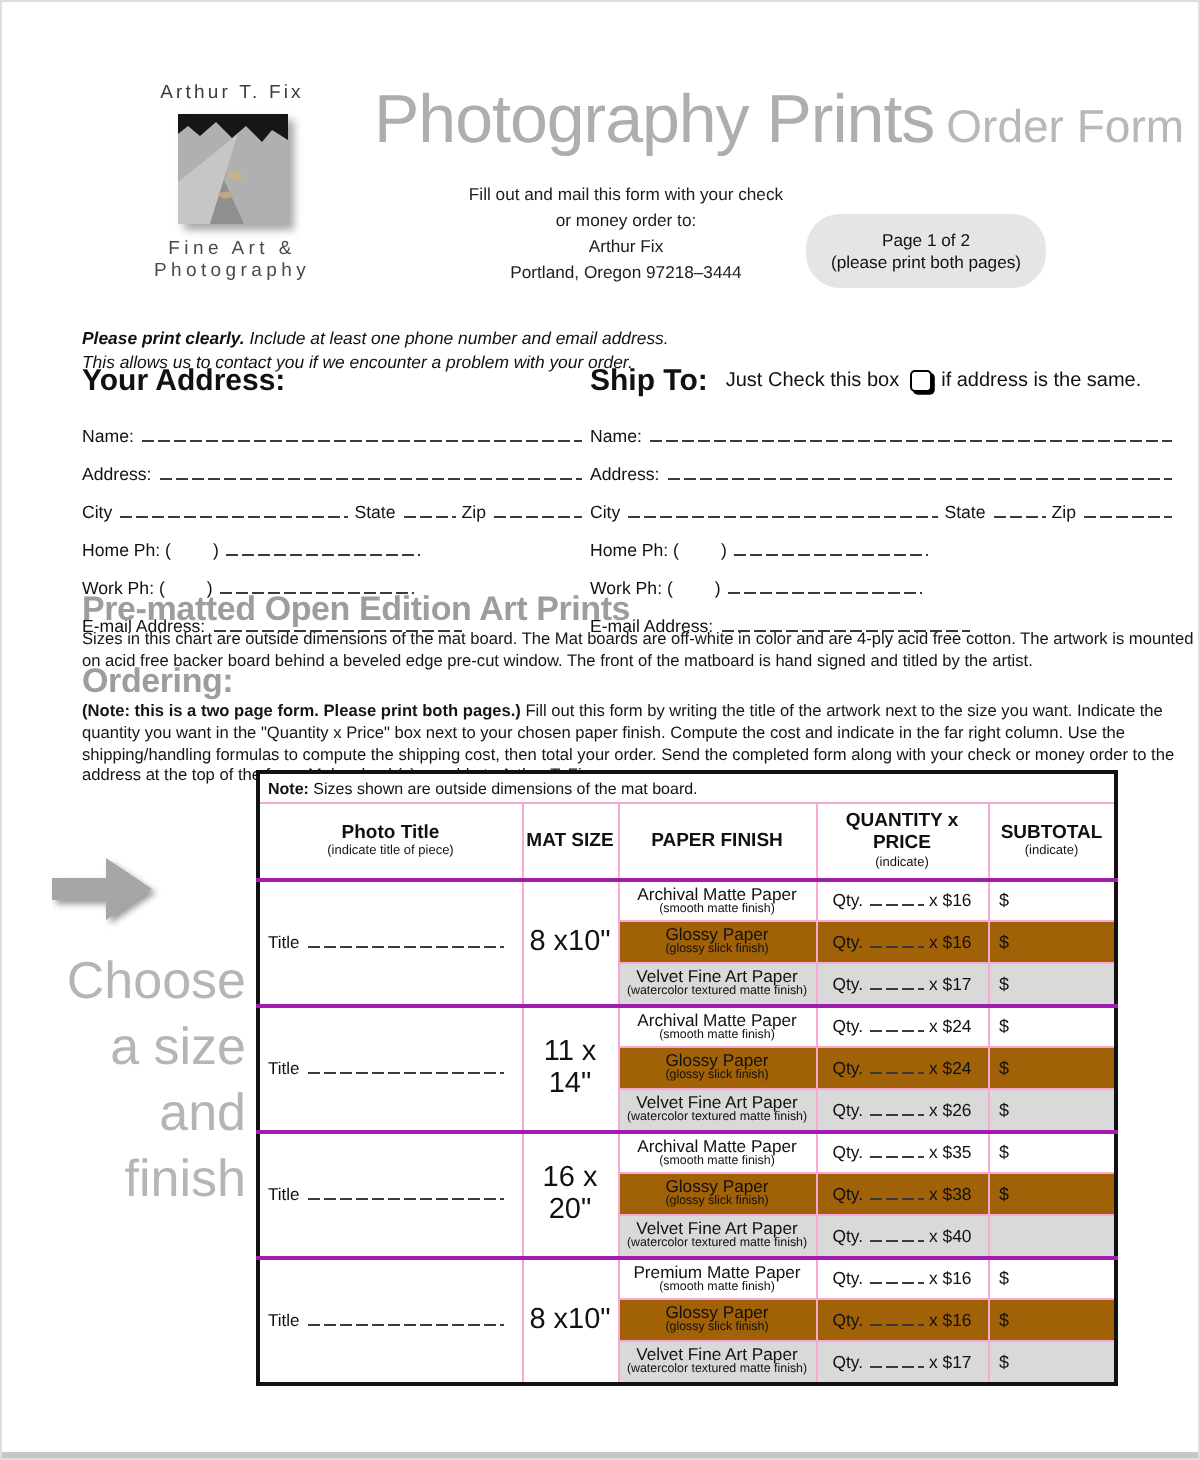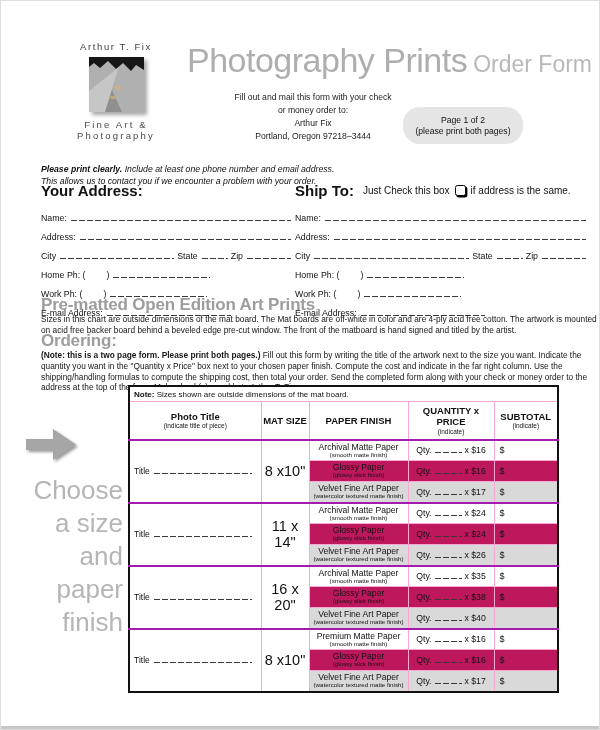--- a/index.html
+++ b/index.html
@@ -62,21 +62,21 @@
   .c-title{padding:0 6px 0 4px !important;font-size:8.5px;}
   .c-title .twrap{display:flex;align-items:flex-end;}
   .c-size{text-align:center;font-size:14.5px;}
   .c-paper{text-align:center;line-height:1.06;padding:2px 0 !important;}
   .pname{font-size:8.6px;}
   .pfin{font-size:6.2px;}
   .c-qty{font-size:8.7px;}
   .qwrap{display:flex;align-items:flex-end;justify-content:center;padding:0 5px;}
   .qline{flex:0 0 27px;margin:0 3px 2px 3px;}
   .c-sub{font-size:9px;padding-left:5px !important;text-align:left;}
-  .s1{background:#be185d;} .s2{background:#d9d9d9;}
+  .s1{background:#a16207;} .s2{background:#d9d9d9;}
 </style>
 </head>
 <body>
 
 <div class="page">
 
   <div class="logo-block">
     <div class="logo-name">Arthur T. Fix</div>
     <svg class="logo-img" viewBox="0 0 55 55">
       <rect width="55" height="55" fill="#b0b0b0"></rect>
@@ -196,21 +196,20 @@
 
   <div class="arrow-wrap">
     <svg width="52" height="37" viewBox="0 0 52 37">
       <polygon points="1,13 28,13 28,3 51,18.5 28,34 28,24 1,24" fill="#a6a6a6"></polygon>
     </svg>
   </div>
   <div class="choose">
     <div>Choose</div>
     <div>a size</div>
     <div>and</div>
-    <div>paper</div>
     <div>finish</div>
   </div>
 
   <table class="ptable">
     <colgroup>
         <col style="width:132px">
         <col style="width:48px">
         <col style="width:99px">
         <col style="width:86px">
         <col style="width:64px">

